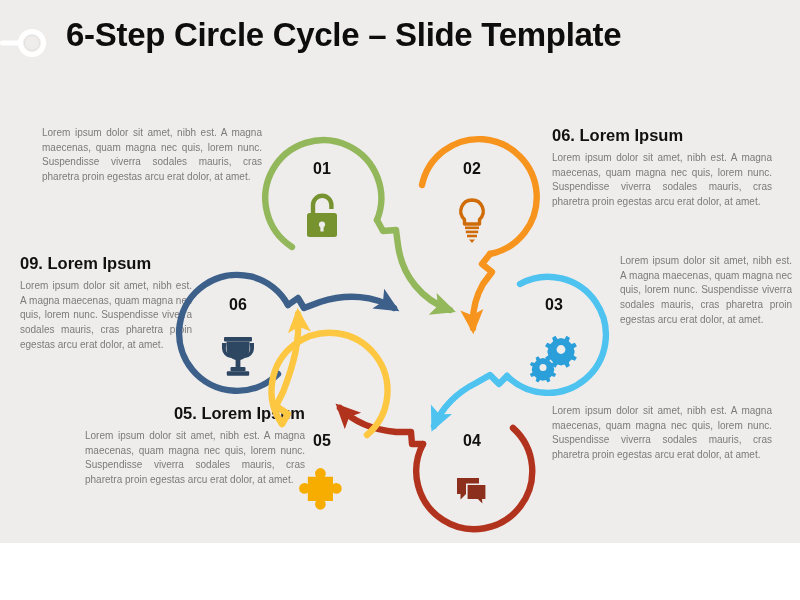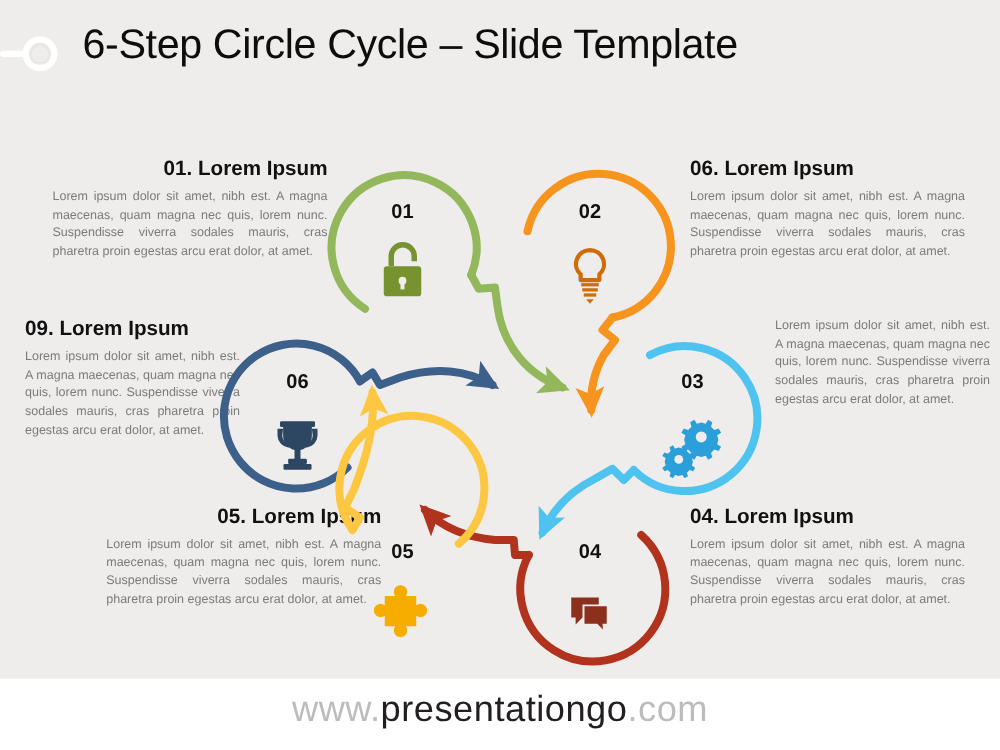--- a/index.html
+++ b/index.html
@@ -34,21 +34,21 @@
     position: absolute;
     left: 0; top: 28px;
     width: 62px; height: 30px;
   }
 
   #slide-title {
     position: absolute;
     left: 66px; top: 16px;
     width: 720px;
     font-size: 33px;
-    font-weight: normal;
+    font-weight: bold;
     letter-spacing: -0.3px;
     color: #0d0d0d;
     white-space: nowrap;
   }
 
   
   #footer-area {
     position: absolute;
     left: 0; top: 543px;
     width: 800px; height: 57px;
@@ -120,35 +120,33 @@
   <div id="header-band">
     <svg id="logo-mark" viewBox="0 0 62 30">
       <rect x="0" y="12.5" width="22" height="5" rx="2.5" fill="#ffffff"></rect>
       <circle cx="32" cy="15" r="11.5" fill="none" stroke="#ffffff" stroke-width="5"></circle>
       <circle cx="32" cy="15" r="7.5" fill="none" stroke="#e3e1e0" stroke-width="1"></circle>
     </svg>
     <div id="slide-title">6-Step Circle Cycle – Slide Template</div>
   </div>
 
   <div class="block align-right" id="block-01">
-    <div class="block-heading">01. Lorem Ipsum</div>
     <div class="block-body">Lorem ipsum dolor sit amet, nibh est. A magna maecenas, quam magna nec quis, lorem nunc. Suspendisse viverra sodales mauris, cras pharetra proin egestas arcu erat dolor, at amet.</div>
   </div>
 
   <div class="block align-left" id="block-02">
     <div class="block-heading">06. Lorem Ipsum</div>
     <div class="block-body">Lorem ipsum dolor sit amet, nibh est. A magna maecenas, quam magna nec quis, lorem nunc. Suspendisse viverra sodales mauris, cras pharetra proin egestas arcu erat dolor, at amet.</div>
   </div>
 
   <div class="block align-left" id="block-03">
     <div class="block-body">Lorem ipsum dolor sit amet, nibh est. A magna maecenas, quam magna nec quis, lorem nunc. Suspendisse viverra sodales mauris, cras pharetra proin egestas arcu erat dolor, at amet.</div>
   </div>
 
   <div class="block align-left" id="block-04">
-    <div class="block-heading">04. Lorem Ipsum</div>
     <div class="block-body">Lorem ipsum dolor sit amet, nibh est. A magna maecenas, quam magna nec quis, lorem nunc. Suspendisse viverra sodales mauris, cras pharetra proin egestas arcu erat dolor, at amet.</div>
   </div>
 
   <div class="block align-right" id="block-05">
     <div class="block-heading">05. Lorem Ipsum</div>
     <div class="block-body">Lorem ipsum dolor sit amet, nibh est. A magna maecenas, quam magna nec quis, lorem nunc. Suspendisse viverra sodales mauris, cras pharetra proin egestas arcu erat dolor, at amet.</div>
   </div>
 
   <div class="block align-left" id="block-06">
     <div class="block-heading">09. Lorem Ipsum</div>
@@ -281,15 +279,14 @@
         <path d="M79.5,231 h4.5 v5.5 a10,10 0 0 1 -9,9.6 v-3.4
                  a6.8,6.8 0 0 0 5.2,-6.4 z"></path>
         <rect x="65.6" y="245.5" width="4.8" height="10"></rect>
         <rect x="60.5" y="255" width="15" height="4.2" rx="1"></rect>
         <rect x="56.8" y="259.2" width="22.4" height="4.6" rx="1"></rect>
       </g>
     </svg>
   </div>
 
   <div id="footer-area"></div>
-  <div id="footer-url"><span class="dim">www.</span><span>presentationgo</span><span class="dim">.com</span></div>
 
 </div>
 
 </body></html>

